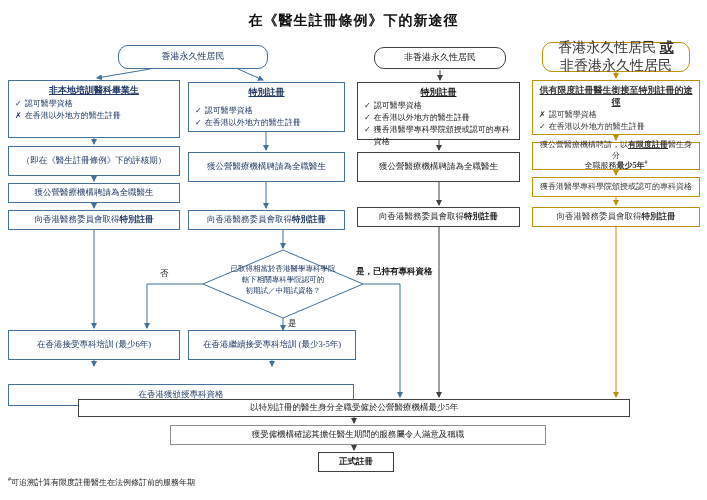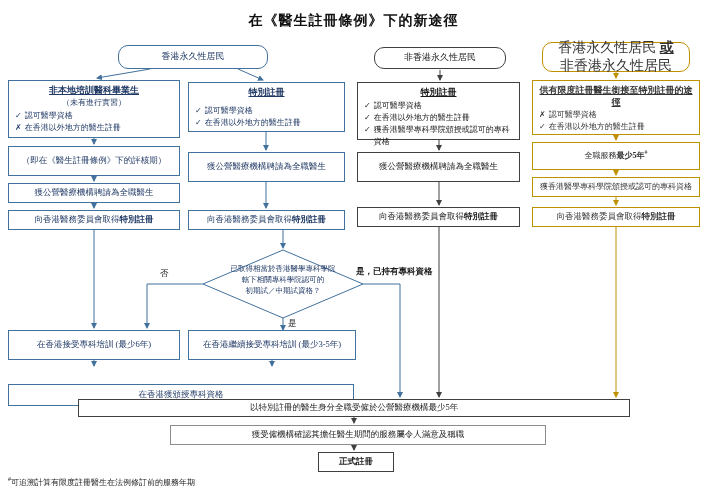--- a/index.html
+++ b/index.html
@@ -95,21 +95,20 @@
   <div class="box rounded hdr dark" style="left:374px;top:47px;width:132px;height:22px;">
     <span>非香港永久性居民</span>
   </div>
   <div class="box rounded gold" style="left:542px;top:42px;width:148px;height:30px;font-size:14px;">
     <div><span>香港永久性居民 </span><span class="bu">或</span></div>
     <div>非香港永久性居民</div>
   </div>
 
   <div class="box entry" style="left:8px;top:80px;width:172px;height:58px;">
     <div class="entry-title">非本地培訓醫科畢業生</div>
-    <div class="entry-sub">（未有進行實習）</div>
     <div class="check">
         <span class="mark">✓</span>
         <span>認可醫學資格</span>
       </div>
     <div class="check">
         <span class="mark">✗</span>
         <span>在香港以外地方的醫生註冊</span>
       </div>
   </div>
   <div class="box step" style="left:8px;top:146px;width:172px;height:30px;">
@@ -188,20 +187,21 @@
     <div class="check">
         <span class="mark">✗</span>
         <span>認可醫學資格</span>
       </div>
     <div class="check">
         <span class="mark">✓</span>
         <span>在香港以外地方的醫生註冊</span>
       </div>
   </div>
   <div class="box step gold" style="left:532px;top:142px;width:168px;height:28px;font-size:8px;">
+    <div><span>獲公營醫療機構聘請，以</span><span class="bu">有限度註冊</span><span>醫生身分</span></div>
     <div><span>全職服務</span><span class="bold">最少5年</span><sup class="fn">#</sup></div>
   </div>
   <div class="box step gold" style="left:532px;top:177px;width:168px;height:20px;font-size:8px;">
     <span>獲香港醫學專科學院頒授或認可的專科資格</span>
   </div>
   <div class="box step gold" style="left:532px;top:207px;width:168px;height:20px;">
     <div><span>向香港醫務委員會取得</span><span class="bold">特別註冊</span></div>
   </div>
 
   <div class="box step dark" style="left:78px;top:399px;width:552px;height:18px;font-family:Liberation Serif, serif;">

